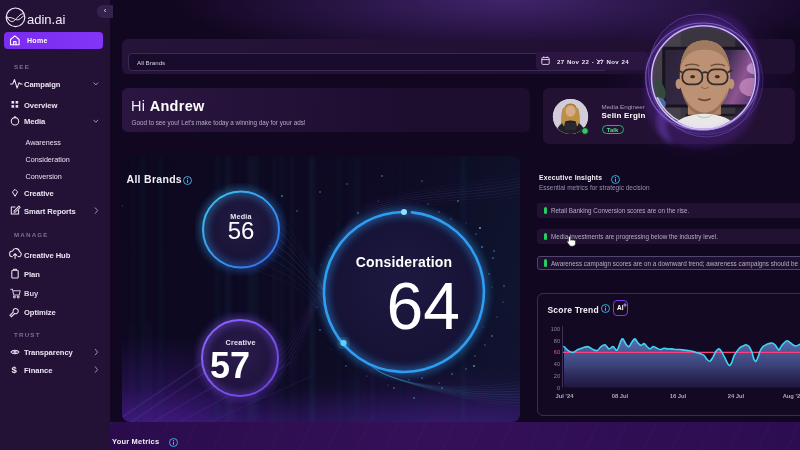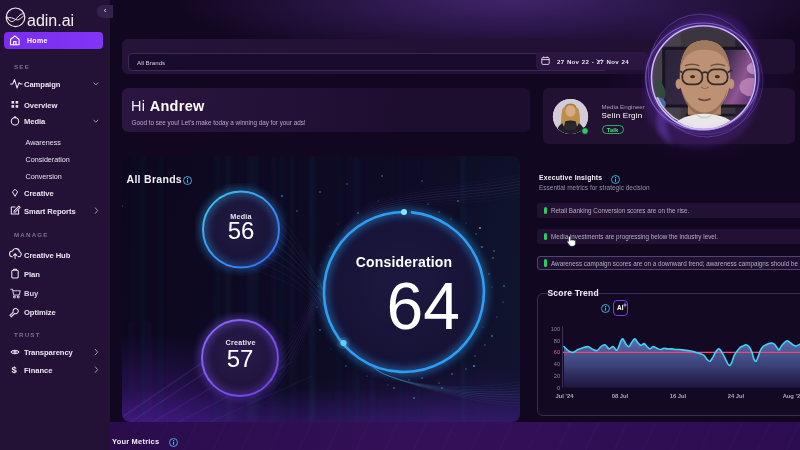--- a/index.html
+++ b/index.html
@@ -5,55 +5,55 @@
 * { margin:0; padding:0; box-sizing:border-box; }
 html,body { width:800px; height:450px; overflow:hidden; background:#130822; font-family:"Liberation Sans", sans-serif; }
 .abs { position:absolute; }
 #stage { position:relative; width:800px; height:450px; overflow:hidden;
   background: radial-gradient(430px 80px at 510px 0px, rgba(92,54,152,0.62), rgba(19,8,34,0) 78%),
               radial-gradient(140px 115px at 703px 82px, rgba(76,32,134,0.3), rgba(19,8,34,0) 70%),
               linear-gradient(#120721, #120721); }
 
 #sidebar { left:0; top:0; width:110px; height:450px; background:#241136; z-index:5; }
 #collapse { left:97px; top:5px; width:16px; height:13px; background:#34214e; border-radius:6px 0 0 6px; color:#e7e2f0; font-size:8px; line-height:12px; text-align:center; z-index:6;}
-#logotxt { z-index:6; left:27px; top:11.5px; font-size:16px; color:#f2eff7; font-weight:500; letter-spacing:0px;}
+#logotxt { z-index:6; left:27px; top:11.5px; font-size:13px; color:#f2eff7; font-weight:500; letter-spacing:0px;}
 #homebtn { z-index:6; left:3.5px; top:31.5px; width:99px; height:17.5px; border-radius:4px;
   background:linear-gradient(90deg,#7a2cf0,#8135f6); }
 
 #topbar { left:122px; top:38.5px; width:673px; height:35px; border-radius:6px; background:linear-gradient(90deg,#261338,#1f0f31); }
 #select { left:128px; top:53px; width:480px; height:17.5px; border-radius:4px; background:#190b2b; border:1px solid #3a2a55; }
 #select span { position:absolute; left:8px; top:5px; font-size:6.2px; color:#d6d0e2; }
 #datebox { left:536px; top:51.5px; width:112px; height:18.5px; border-radius:4px; background:#2a1640; }
 #datebox span { position:absolute; left:21px; top:6.2px; font-size:6.1px; font-weight:600; color:#e8e3f0; letter-spacing:0.25px; word-spacing:0.7px;}
 
 #greet { left:122px; top:88px; width:408px; height:44px; border-radius:6px; background:linear-gradient(100deg,#2b1641,#1d0d2f 70%); }
 #greet .t1 { position:absolute; left:9px; top:10px; font-size:14.5px; color:#efecf5; font-weight:300; letter-spacing:0.3px;}
 #greet .t1 b { font-weight:700; color:#ffffff; }
 #greet .t2 { position:absolute; left:9.5px; top:31px; font-size:6.3px; color:#b5adc5; }
 
 #selin { left:543px; top:88px; width:252px; height:56px; border-radius:6px; background:#231134; }
 #selin .r1 { position:absolute; left:58.5px; top:14.5px; font-size:6.2px; color:#a79fb8; }
-#selin .r2 { position:absolute; left:58.5px; top:23px; font-size:8px; color:#ffffff; font-weight:400; letter-spacing:0.2px;}
+#selin .r2 { position:absolute; left:58.5px; top:23px; font-size:8px; color:#ffffff; font-weight:700; letter-spacing:0.2px;}
 #talk { left:601.5px; top:124.5px; width:22px; height:9px; border:1px solid #2fae62; border-radius:5px; color:#53d98b; font-size:6px; text-align:center; line-height:8px; font-weight:600;}
 
 #maincard { left:122px; top:156px; width:398px; height:266px; border-radius:8px; overflow:hidden;
   background: linear-gradient(to top, rgba(88,34,176,0.3), rgba(84,32,168,0) 13%),
               radial-gradient(230px 170px at 6% 112%, rgba(95,35,185,0.6), rgba(16,10,34,0) 70%),
               radial-gradient(260px 100px at 80% 104%, rgba(104,48,200,0.24), rgba(16,10,34,0) 72%),
               radial-gradient(240px 260px at 112% 40%, rgba(14,34,56,0.45), rgba(14,9,30,0) 72%),
               linear-gradient(115deg, #0d081f 0%, #0e0a23 45%, #0e0d26 75%, #131030 100%); }
 #abtitle { left:126.5px; top:172.5px; font-size:10.5px; font-weight:600; color:#f2eff6; letter-spacing:0.3px; z-index:3;}
 
 #exec { left:539px; top:173.5px; font-size:6.8px; font-weight:700; color:#f2eff6; letter-spacing:0.2px;}
 #execsub { left:539px; top:183.5px; font-size:6.5px; color:#9a91ad; }
 .insrow { left:537px; width:268px; height:14.5px; border-radius:3px; background:#221133; }
 .insrow .bar { position:absolute; left:7px; top:3.5px; width:2.6px; height:7.5px; border-radius:2px; background:#25d05e; }
 .insrow .txt { position:absolute; left:14px; top:4.4px; font-size:6.3px; color:#b5adc2; white-space:nowrap; }
 #score { left:536.5px; top:293px; width:273px; height:123px; border-radius:6px; border:1px solid #3c2b59; background:rgba(28,14,45,0.25); }
-#scoretitle { left:547.5px; top:288px; font-size:8.5px; font-weight:700; color:#f2eff6; letter-spacing:0.2px;text-align:center;}
+#scoretitle { left:547.5px; top:305px; font-size:8.5px; font-weight:700; color:#f2eff6; letter-spacing:0.2px;text-align:center;}
 #aibadge { left:612.5px; top:300px; width:15.5px; height:15.5px; border-radius:4px; border:1px solid #7c3aed; background:#14091f; color:#fff; font-size:6.5px; font-weight:700; text-align:center; line-height:14.5px; }
 
 #band { left:110px; top:422px; width:690px; height:28px;
   background: repeating-linear-gradient(115deg, rgba(138,76,248,0.03) 0 2px, rgba(138,76,248,0) 2px 26px),
               linear-gradient(95deg, #2a0c4c, #341058 45%, #2d0d52 100%); }
 #ymetrics { left:112px; top:437px; font-size:7.5px; font-weight:600; color:#f0edf5; letter-spacing:0.2px;}
 </style>
 </head>
 <body>
 <div id="stage">
@@ -245,21 +245,21 @@
         <circle cx="282" cy="136" r="80" fill="none" stroke="#2f9df2" stroke-width="5" filter="url(#blur4)" opacity="0.75"></circle>
         <path d="M 290,56.4 A 80,80 0 1 1 281,56 " fill="none" stroke="#2f9df2" stroke-width="2.6" stroke-linecap="round"></path>
         <circle cx="282" cy="56" r="3" fill="#8fe2ff"></circle>
         <circle cx="221.5" cy="187" r="3" fill="#5fd2ff"></circle>
         <circle cx="221.5" cy="187" r="5" fill="#5fd2ff" opacity="0.35" filter="url(#blur2)"></circle>
       </g>
     </svg>
     <div class="abs" style="left:101px; top:55.5px; width:36px; text-align:center; font-size:7.2px; font-weight:600; color:#e8e4f0; letter-spacing:0.2px;">Media</div>
     <div class="abs" style="left:89px; top:61px; width:60px; text-align:center; font-size:24px; font-weight:500; color:#ffffff;">56</div>
     <div class="abs" style="left:95.6px; top:181.8px; width:46px; text-align:center; font-size:7.2px; font-weight:600; color:#e8e4f0; letter-spacing:0.2px;">Creative</div>
-    <div class="abs" style="left:88px; top:188.5px; width:60px; text-align:center; font-size:24px; font-weight:400; color:#ffffff;">57</div>
+    <div class="abs" style="left:88px; top:188.5px; width:60px; font-size:36px; font-weight:700; color:#ffffff;">57</div>
     <div class="abs" style="left:232px; top:98px; width:100px; text-align:center; font-size:14px; font-weight:700; color:#ffffff; letter-spacing:0.2px;">Consideration</div>
     <div class="abs" style="left:230px; top:111.5px; width:108px; text-align:right; font-size:66px; font-weight:400; color:#ffffff;">64</div>
   </div>
   <div class="abs" id="abtitle">All Brands</div>
 
   <div class="abs" id="exec">Executive Insights</div>
   <div class="abs" id="execsub">Essential metrics for strategic decision</div>
   <div class="abs insrow" style="top:203px;">
       <div class="bar"></div>
       <div class="txt">Retail Banking Conversion scores are on the rise.</div>

